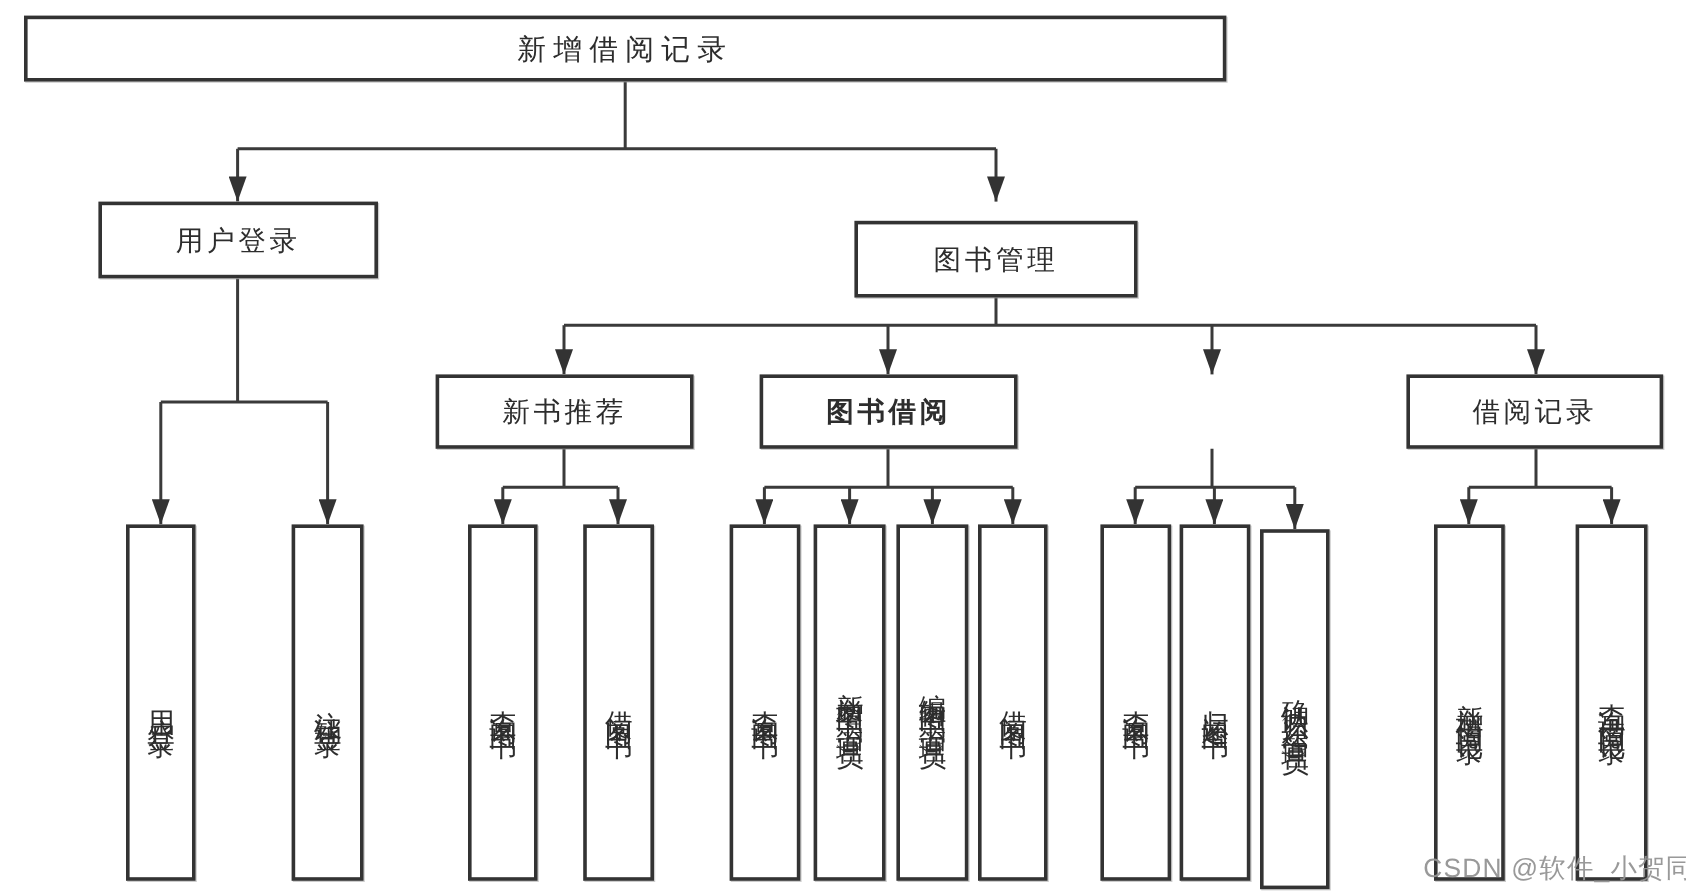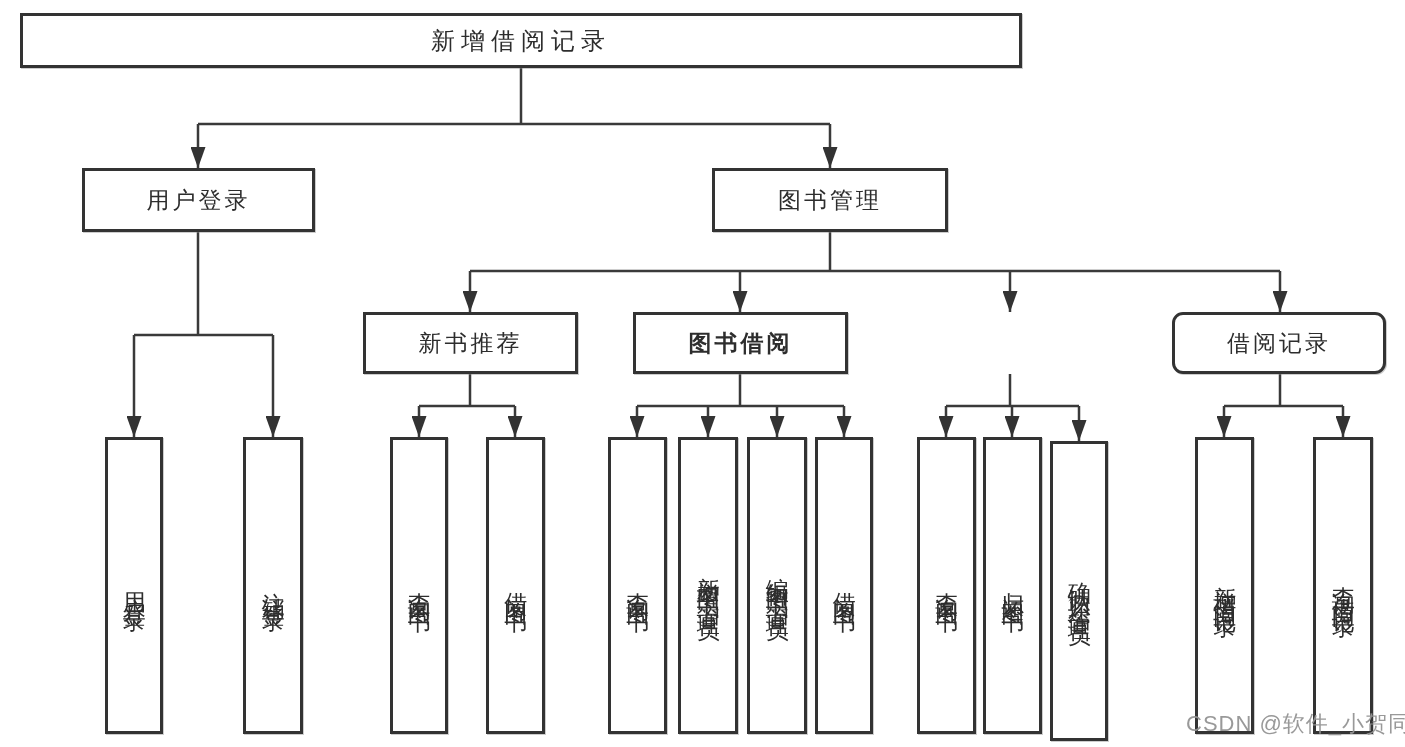--- a/index.html
+++ b/index.html
@@ -99,31 +99,31 @@
     </g>
   </svg>
 
   <div class="box h title" style="left:20px; top:13px; width:1002px; height:55px;">
     <span>新增借阅记录</span>
   </div>
 
   <div class="box h" style="left:82px; top:168px; width:233px; height:64px;">
     <span>用户登录</span>
   </div>
-  <div class="box h" style="left:712px; top:168px; width:236px; height:64px;font-family:Liberation Serif, serif;">
+  <div class="box h" style="left:712px; top:184px; width:236px; height:64px;font-family:Liberation Serif, serif;">
     <span>图书管理</span>
   </div>
 
   <div class="box h" style="left:363px; top:312px; width:215px; height:62px;">
     <span>新书推荐</span>
   </div>
   <div class="box h" style="left:633px; top:312px; width:215px; height:62px;font-weight:bold;">
     <span>图书借阅</span>
   </div>
-  <div class="box h" style="left:1172px; top:312px; width:214px; height:62px;border-radius:11px;">
+  <div class="box h" style="left:1172px; top:312px; width:214px; height:62px;">
     <span>借阅记录</span>
   </div>
 
   <div class="box v" style="left:105px; top:437px; width:58px; height:297px;">
     <span>用户登录</span>
   </div>
   <div class="box v" style="left:243px; top:437px; width:60px; height:297px;">
     <span>注销登录</span>
   </div>
 

